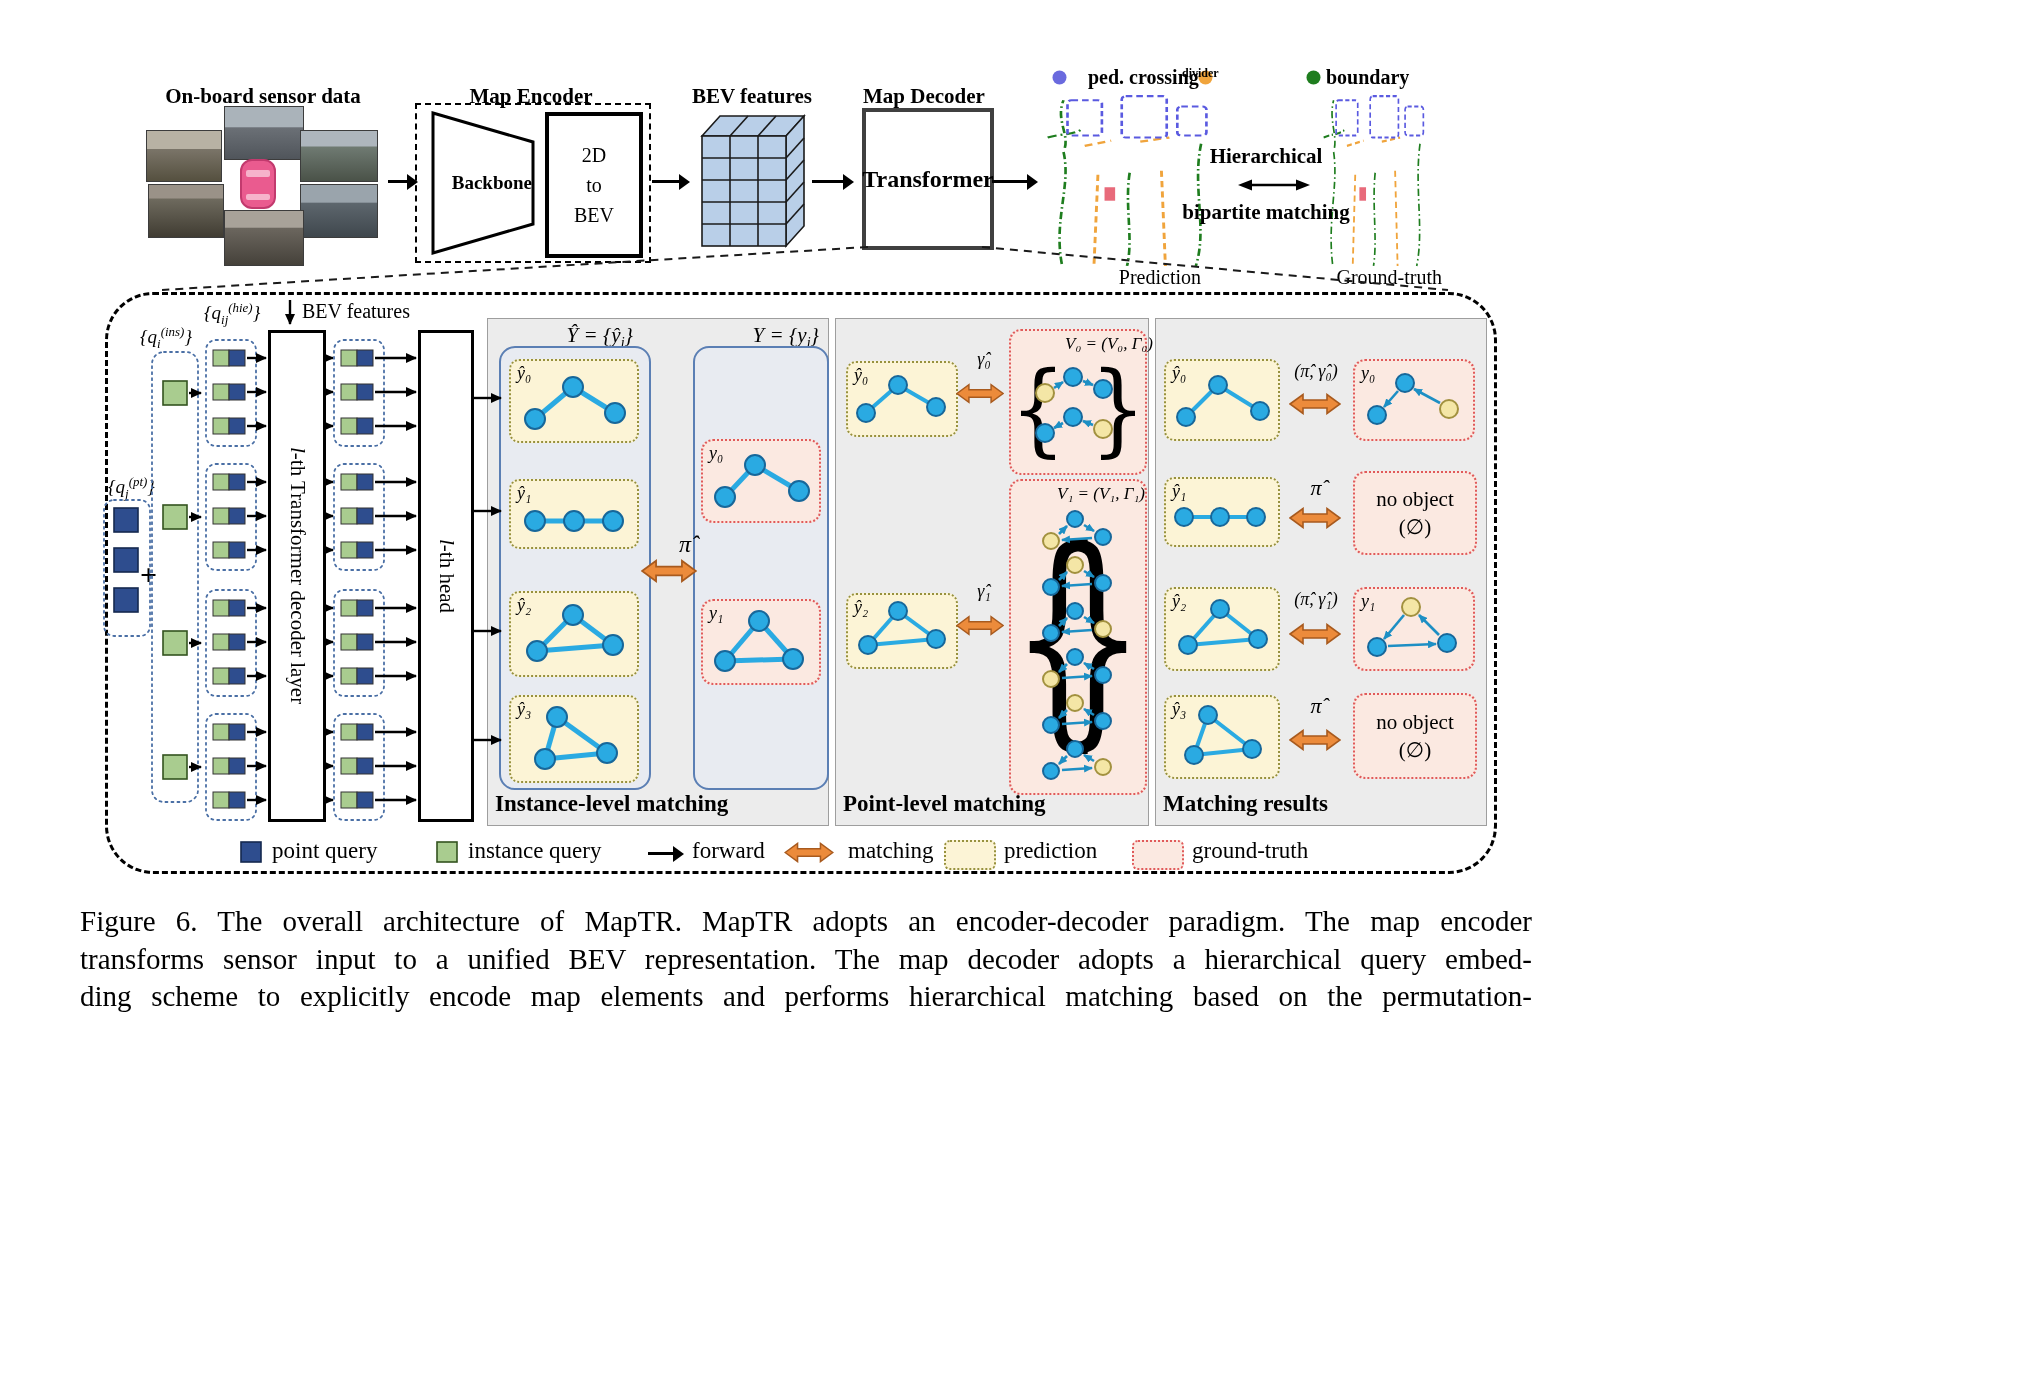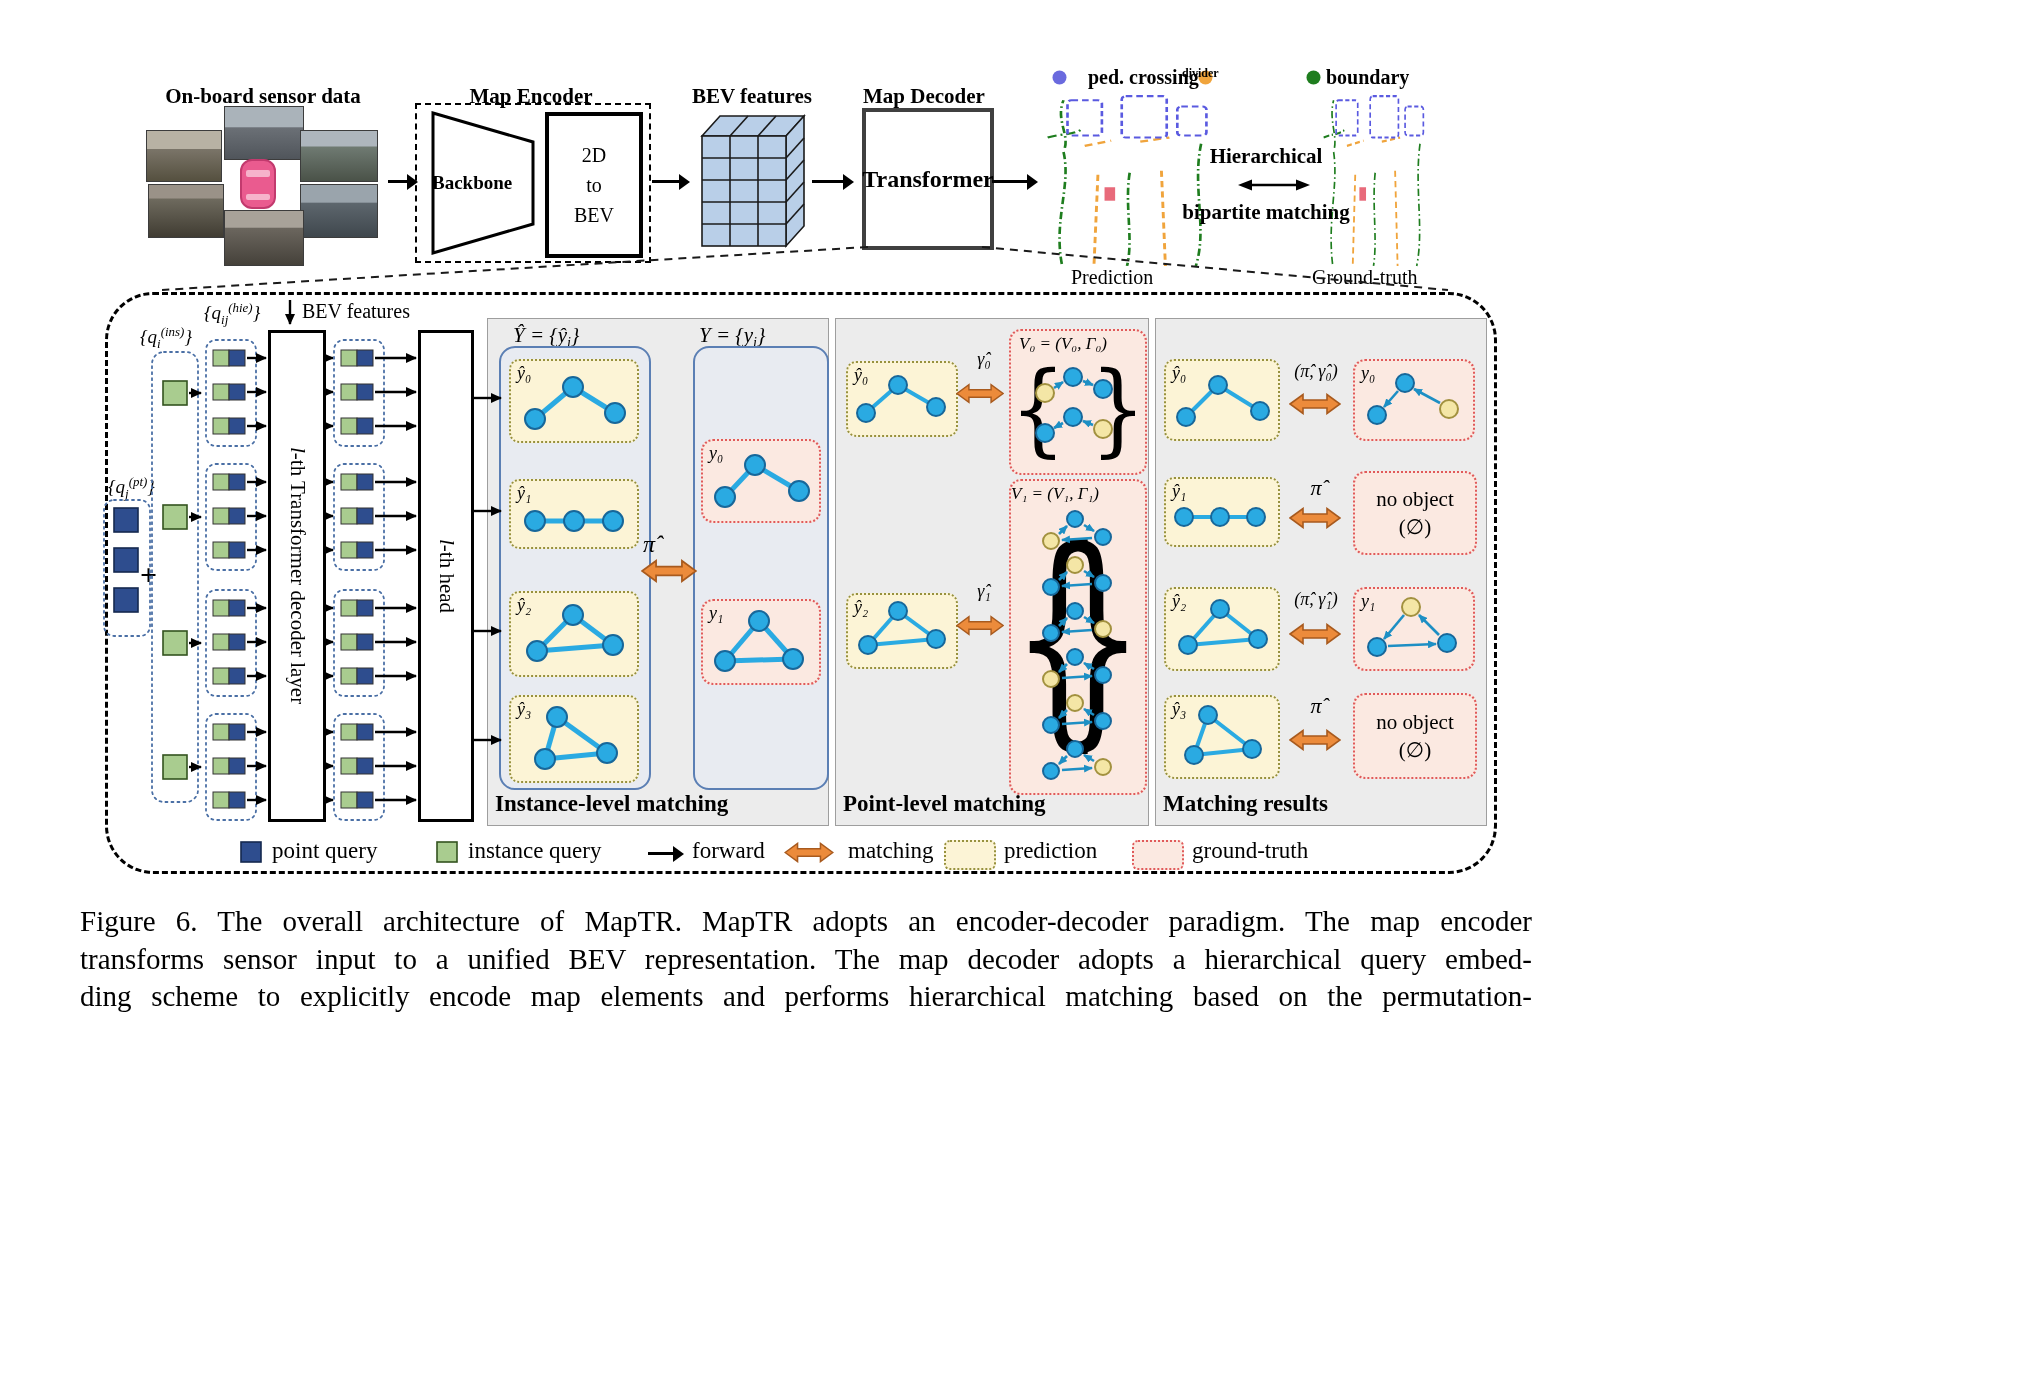--- a/index.html
+++ b/index.html
@@ -1,19 +1,19 @@
 <!DOCTYPE html>
 <html><head>
 <meta charset="utf-8">
 <style>
   html,body{margin:0;padding:0;background:#fff}
   #page{position:relative;width:2020px;height:1394px;background:#fff;
         font-family:"Liberation Serif","DejaVu Serif",serif;color:#000;overflow:hidden}
   .a{position:absolute}
-  .c{text-align:left}
+  .c{text-align:right}
   .b{font-weight:bold}
   .i{font-style:italic}
   .nw{white-space:nowrap}
   sub{font-size:68%} sup{font-size:68%}
   .lbl{position:absolute;font-weight:bold;font-size:21px;text-align:center;white-space:nowrap}
   .harrow{position:absolute;height:3px;background:#000}
   .harrow::after{content:"";position:absolute;right:-10px;top:-6.5px;width:0;height:0;
     border-left:11px solid #000;border-top:8px solid transparent;border-bottom:8px solid transparent}
   .thumb{position:absolute;border:1px solid #3c3c3c}
   .panel{position:absolute;background:#ececec;border:1.5px solid #9e9e9e}

